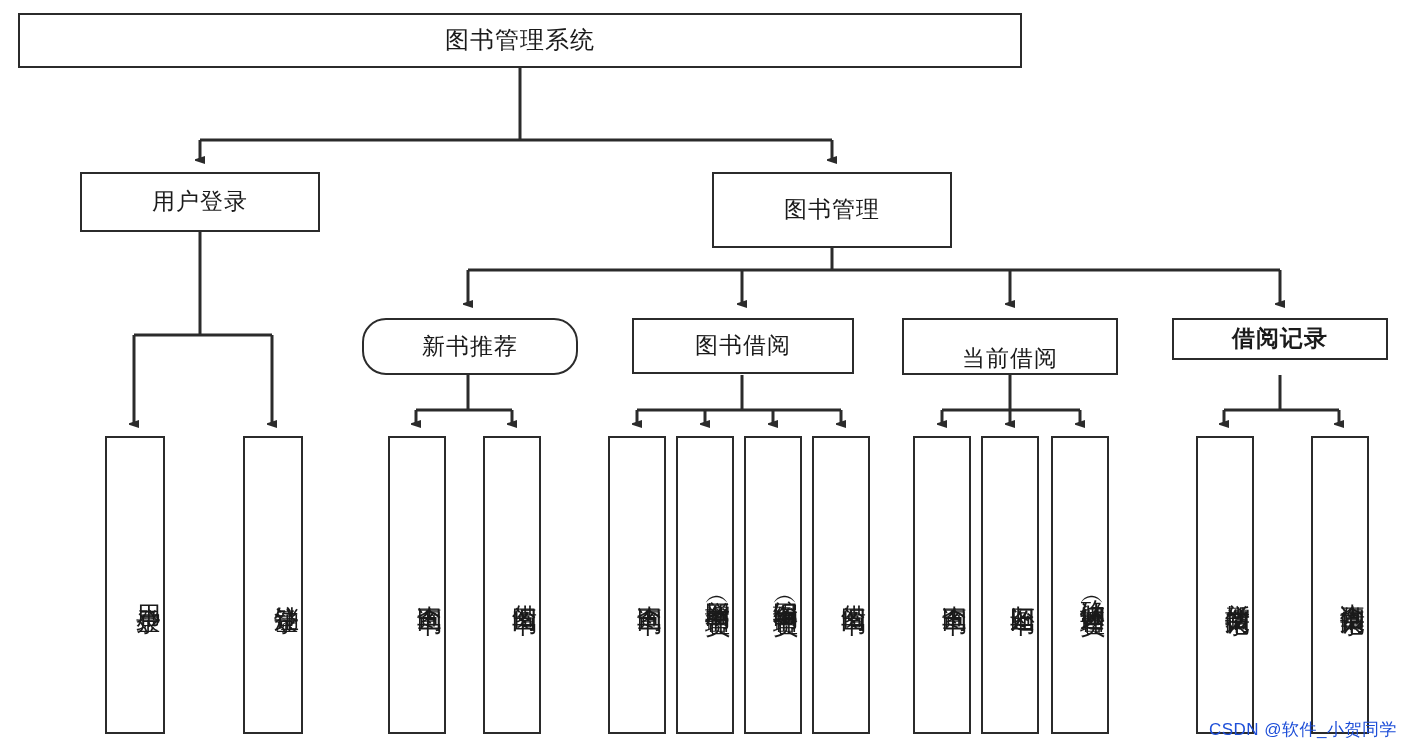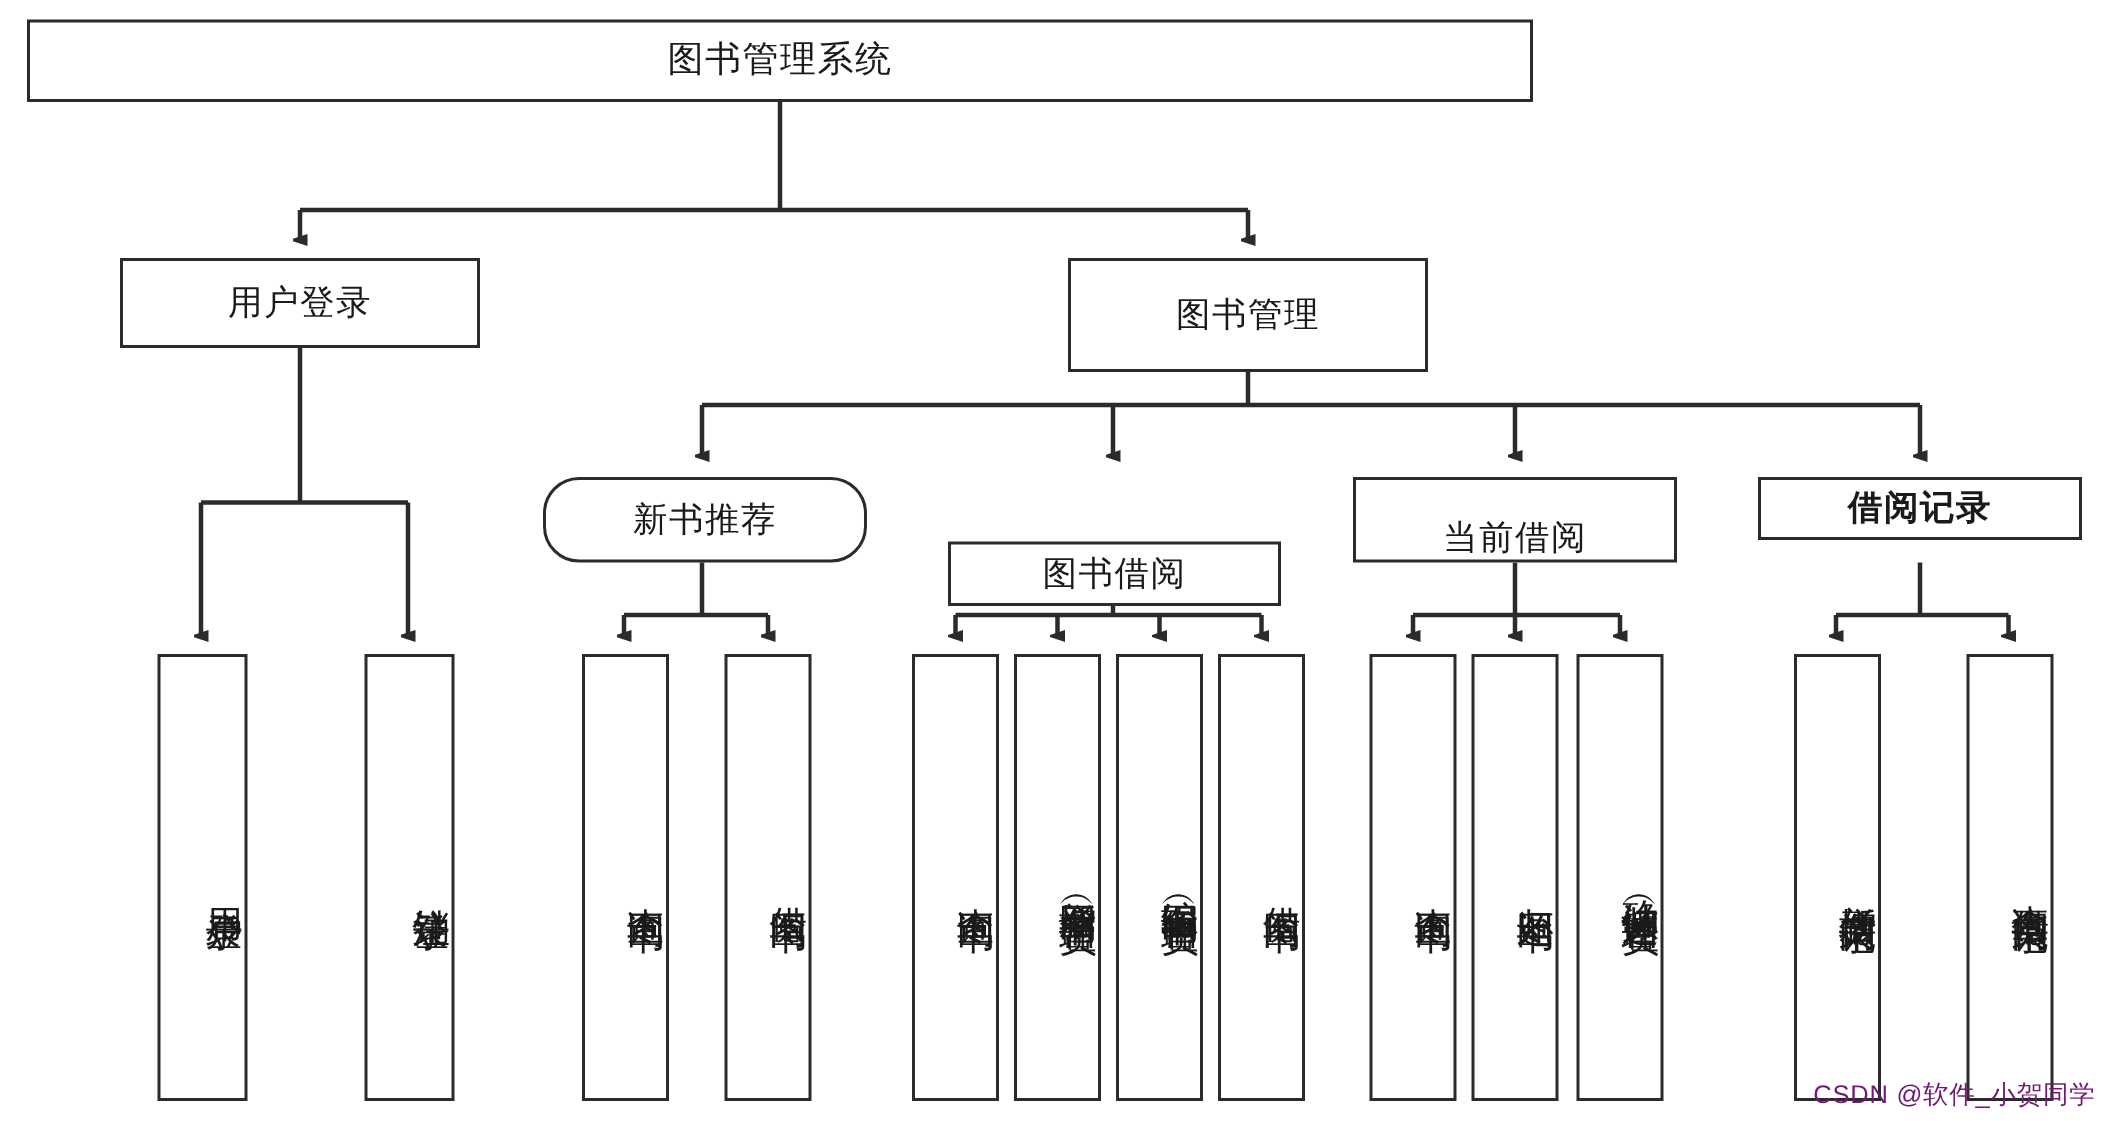--- a/index.html
+++ b/index.html
@@ -59,21 +59,21 @@
   .node-v .vtext {
     writing-mode: vertical-rl;
     text-orientation: upright;
     display: block;
   }
   .watermark {
     position: absolute;
     right: 8px;
     bottom: 6px;
     font-size: 17px;
-    color: #701a75;
+    color: #1d4ed8;
     letter-spacing: 0.5px;
     z-index: 3;
     white-space: nowrap;
     margin-top: 21px;
   }
 </style>
 </head>
 <body>
 
 <div id="canvas">
@@ -135,21 +135,21 @@
   <div class="node node-h" style="left:80px; top:172px; width:240px; height:60px;">
     <span>用户登录</span>
   </div>
   <div class="node node-h" style="left:712px; top:172px; width:240px; height:76px;">
     <span>图书管理</span>
   </div>
 
   <div class="node node-h" style="left:362px; top:318px; width:216px; height:57px;border-radius:24px;">
     <span>新书推荐</span>
   </div>
-  <div class="node node-h" style="left:632px; top:318px; width:222px; height:43px;margin-top:43px;">
+  <div class="node node-h" style="left:632px; top:318px; width:222px; height:56px;">
     <span>图书借阅</span>
   </div>
   <div class="node node-h" style="left:902px; top:318px; width:216px; height:57px;align-items:flex-end;">
     <span>当前借阅</span>
   </div>
   <div class="node node-h" style="left:1172px; top:318px; width:216px; height:42px;font-weight:bold;">
     <span>借阅记录</span>
   </div>
 
   <div class="node node-v" style="left:105px; top:436px; width:60px; height:298px;">

